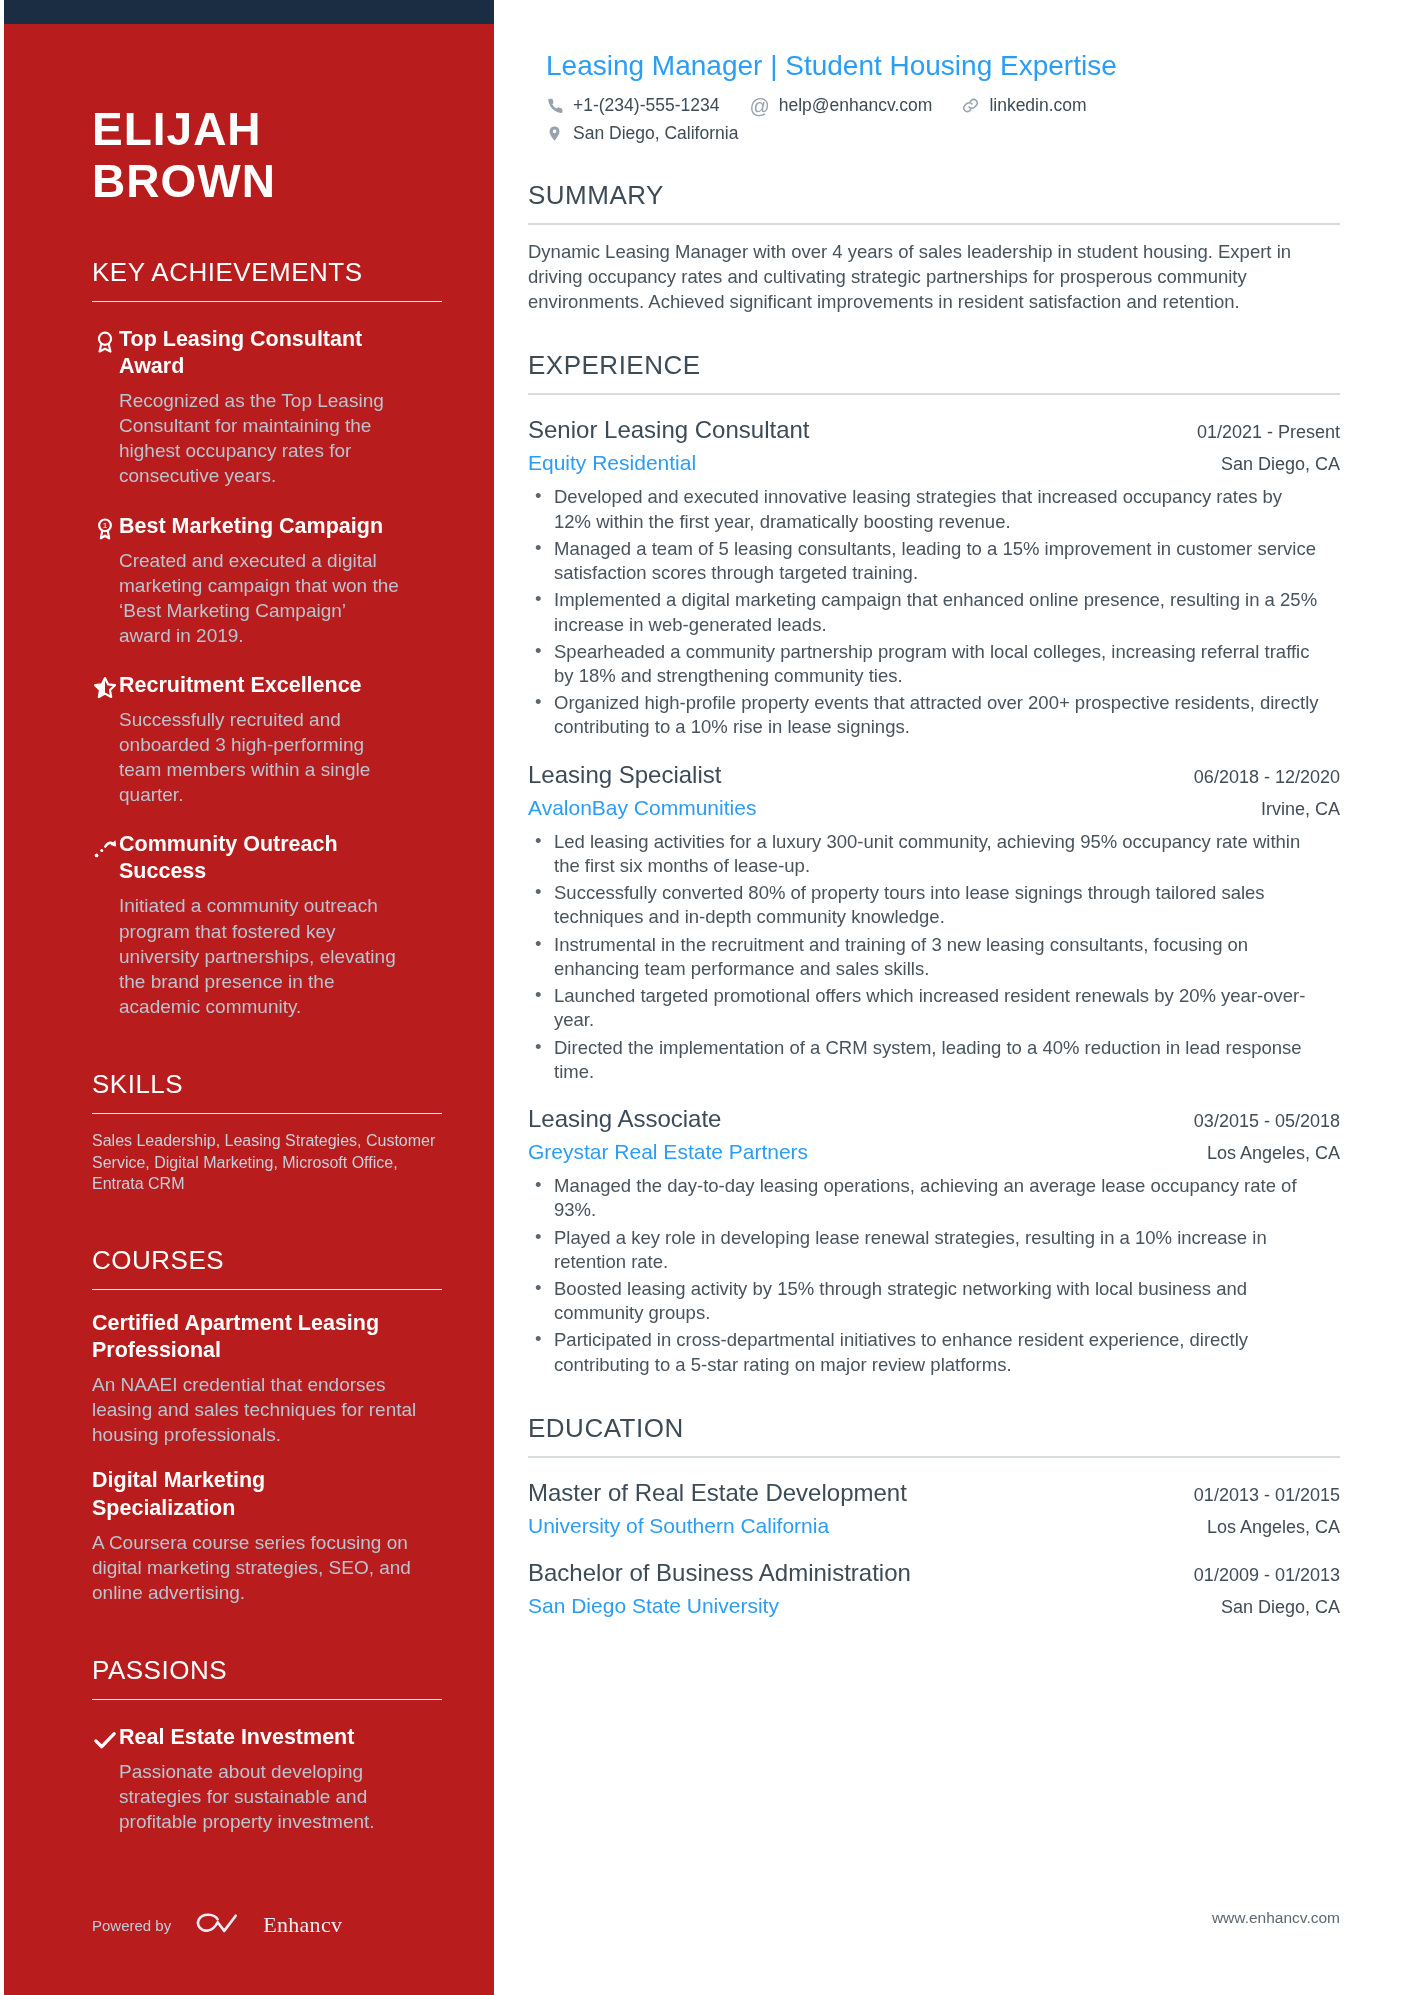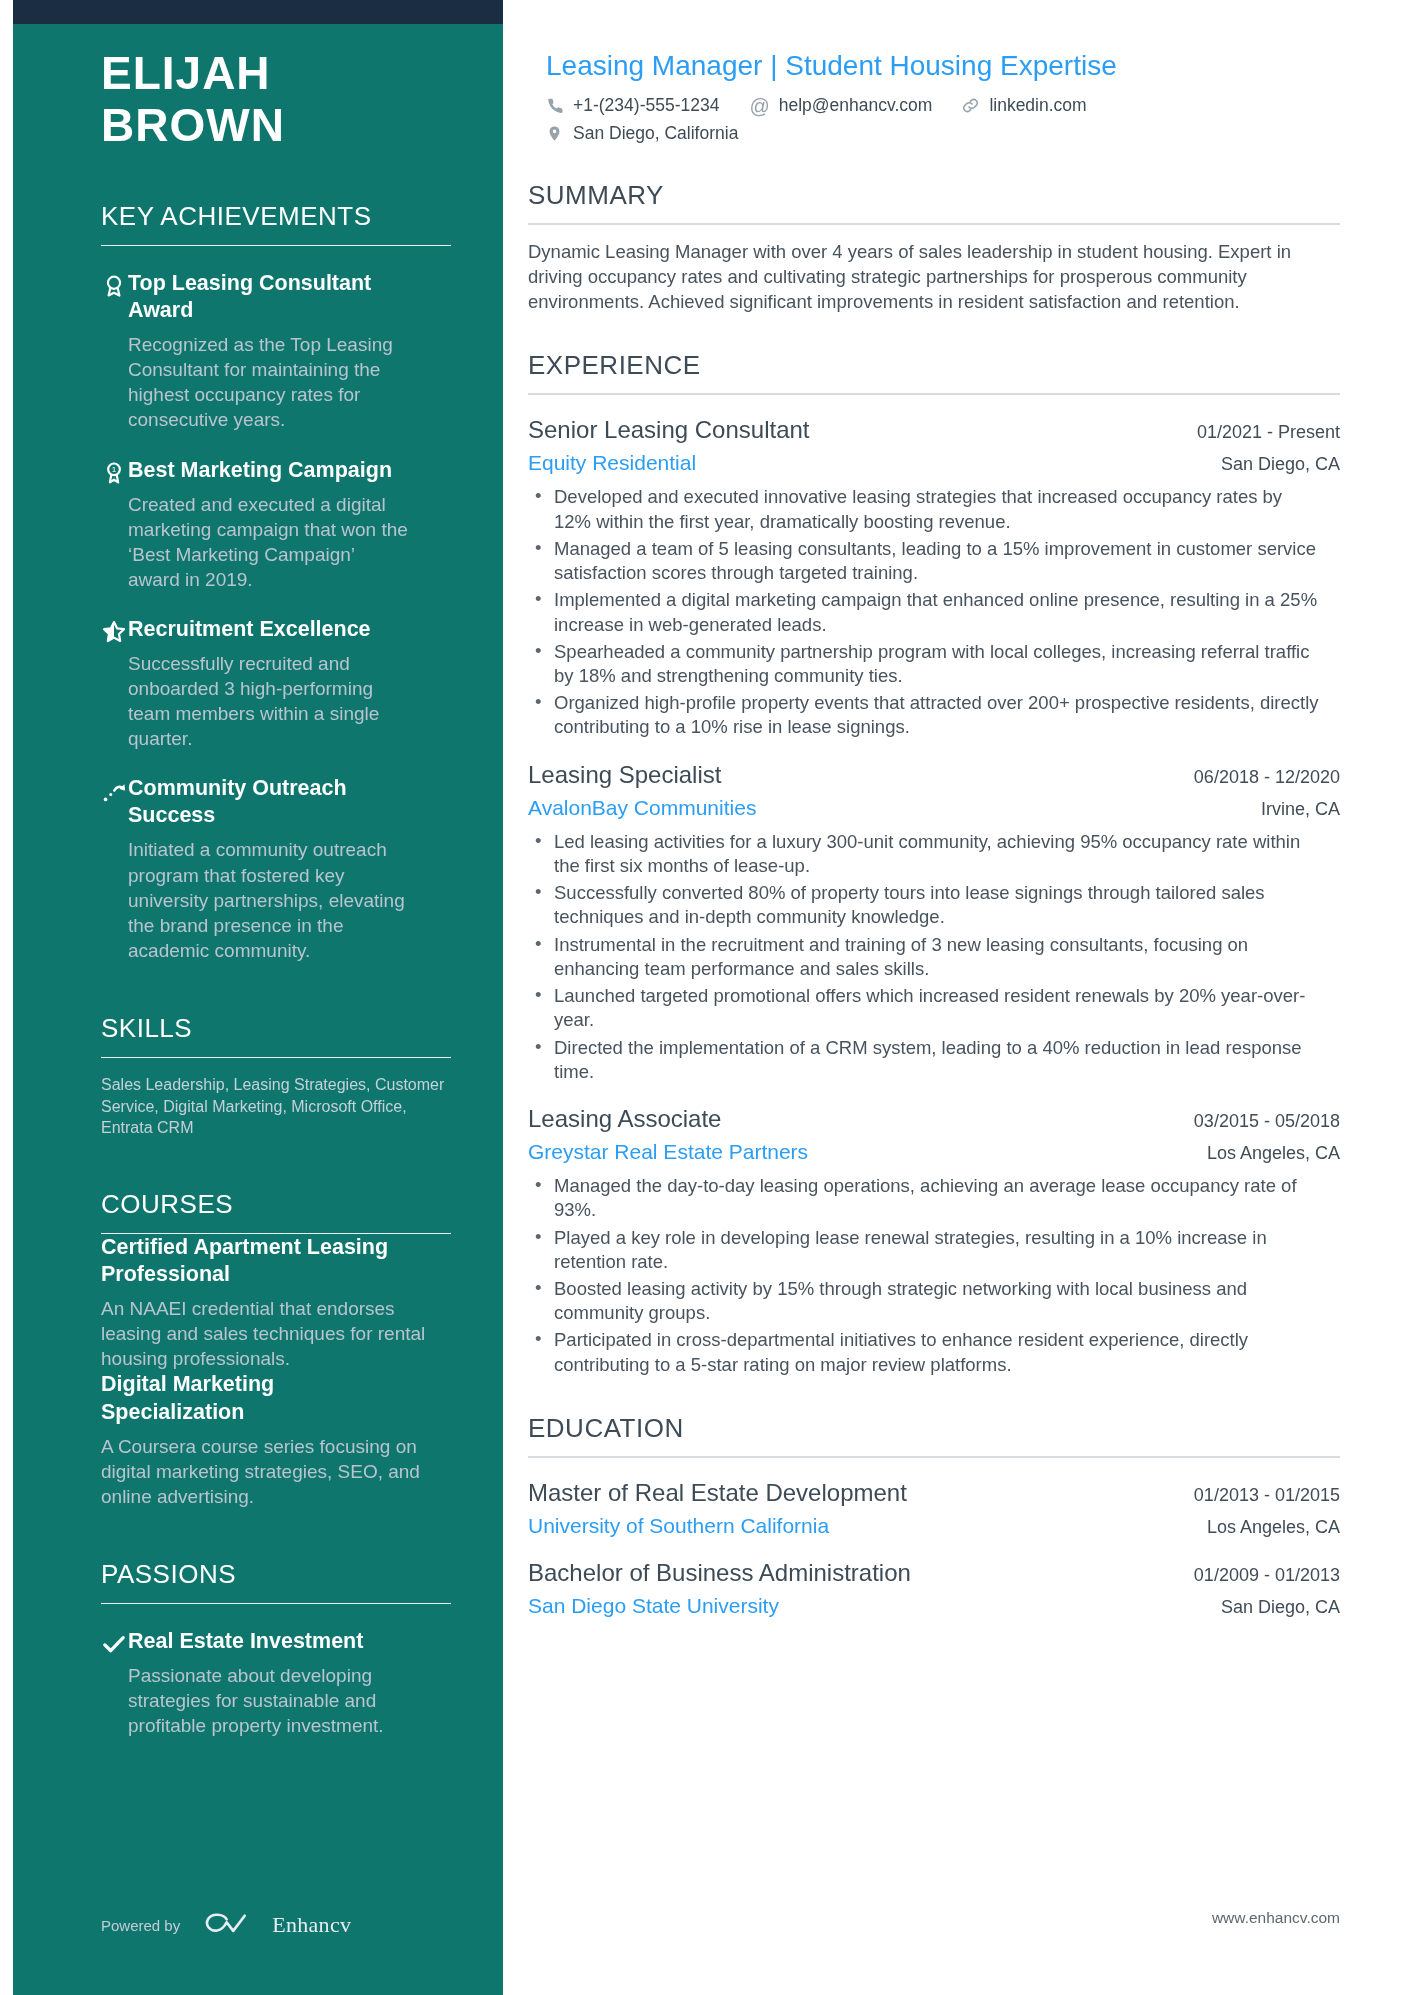--- a/index.html
+++ b/index.html
@@ -6,41 +6,41 @@
   html,body { background:#ffffff; }
   body {
     width:1410px; height:1995px; position:relative;
     font-family:"Liberation Sans","DejaVu Sans",sans-serif;
     -webkit-font-smoothing:antialiased;
   }
   .page { position:relative; width:1410px; height:1995px; overflow:hidden; background:#ffffff; }
 
   
   .sidebar {
-    position:absolute; top:0; left:13px; bottom:0; width:490px;
-    background:#0f766e; color:#fff;
-    padding:48px 52px 0 88px;
+    position:absolute; top:0; left:4px; bottom:0; width:490px;
+    background:#b91c1c; color:#fff;
+    padding:104px 52px 0 88px;
   }
   .topbar { position:absolute; top:0; left:0; width:490px; height:24px; background:#1b2d42; }
   .name { font-size:46px; line-height:1.12; font-weight:600; letter-spacing:1px; color:#ffffff; }
   .name span { display:block; }
 
   .s-section { margin-top:50px; }
   .s-heading { font-size:26px; font-weight:400; letter-spacing:.5px; color:#fefefe; }
   .s-divider { border-bottom:1.5px solid #eef2f6; margin-top:13px; }
 
   .ach-item { display:flex; margin-top:24px; gap:1px; }
   .ach-icon { flex:0 0 26px; width:26px; height:26px; margin-top:3px; }
   .ach-body { max-width:280px; }
   .ach-title { font-size:21.5px; font-weight:600; line-height:1.26; color:#fdfdfe; }
   .ach-desc { margin-top:8px; font-size:19px; line-height:1.32; color:#b9c4d0; }
 
   .skills-text { margin-top:16px; font-size:16px; line-height:1.36; color:#c6d0da; max-width:352px; }
 
-  .course { }
+  .course { margin-top:20px; }
   .course-title { font-size:21.5px; font-weight:600; line-height:1.26; color:#fdfdfe; max-width:300px; }
   .course-desc { margin-top:8px; font-size:19px; line-height:1.32; color:#b9c4d0; max-width:330px; }
 
   .sidebar-footer { position:absolute; left:88px; bottom:56px; display:flex; align-items:center; gap:22px; }
   .powered { font-size:15px; color:#c2cdd8; }
   .brandmark { display:flex; gap:24px;font-family:Liberation Serif, serif; }
   .brand { font-size:22px; color:#e7edf3; letter-spacing:.3px; }
 
   
   .main { position:absolute; top:0; left:490px; right:0; bottom:0; padding:50px 70px 0 38px; }

